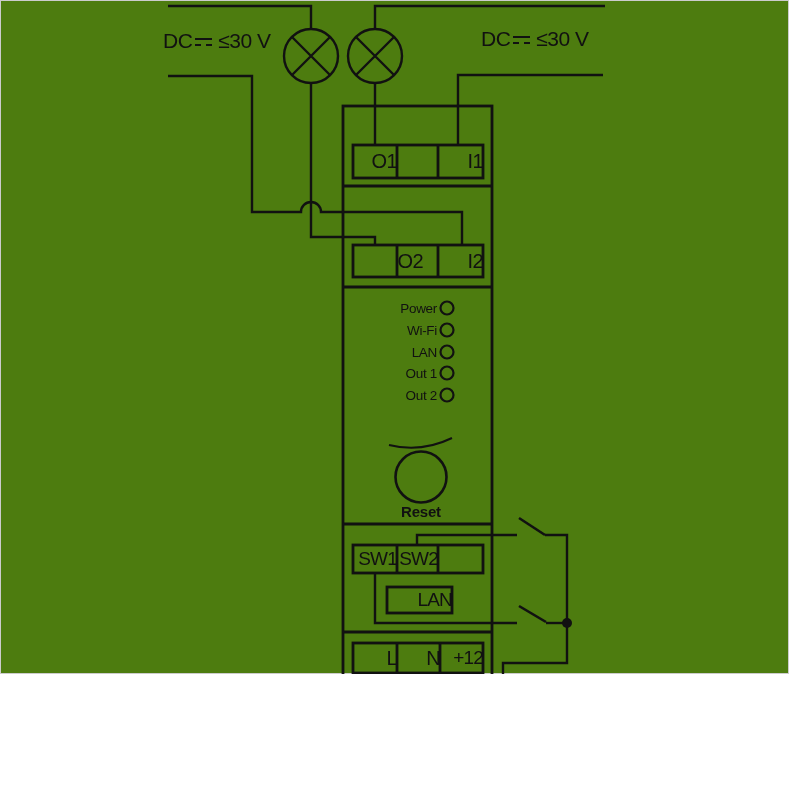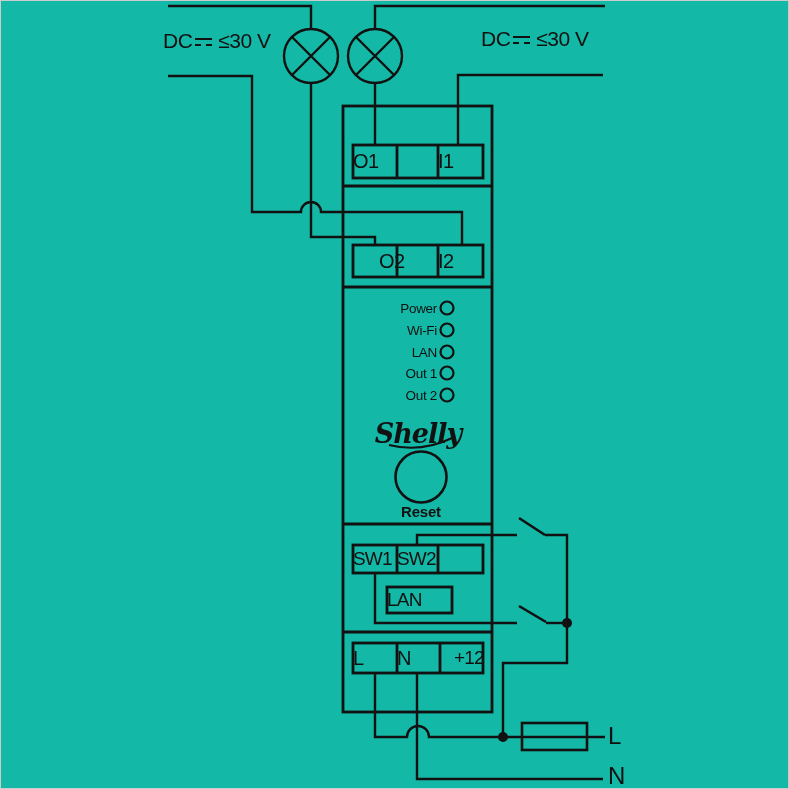--- a/index.html
+++ b/index.html
@@ -1,20 +1,20 @@
 <!DOCTYPE html>
 <html><head>
 <meta charset="utf-8">
 <style>
   html,body{margin:0;padding:0;background:#fff;}
-  #stage{position:relative;width:789px;height:789px;background:#14b8a6;overflow:hidden;
+  #stage{position:relative;width:789px;height:674px;background:#4d7c0f;overflow:hidden;
          box-shadow:inset 0 0 0 1px #cccccc;
          font-family:"Liberation Sans", sans-serif;color:#111;}
   #wires{position:absolute;left:0;top:0;}
-  .t{position:absolute;text-align:left;font-size:20px;letter-spacing:-0.6px;color:#111;white-space:nowrap;}
+  .t{position:absolute;text-align:right;font-size:20px;letter-spacing:-0.6px;color:#111;white-space:nowrap;}
   .t.small{font-size:19px;letter-spacing:-0.8px;}
   .dc-label{position:absolute;display:flex;align-items:center;font-size:21px;letter-spacing:-0.5px;white-space:nowrap;}
   .dcsym{display:inline-block;position:relative;width:17px;height:12px;margin:3px 6px 0 3px;}
   .dcsym::before{content:"";position:absolute;left:0;right:0;top:1px;border-top:2.5px solid #111;}
   .dcsym::after{content:"";position:absolute;left:0;right:0;top:7px;border-top:2.5px dashed #111;}
   .led{position:absolute;left:337px;width:100px;text-align:right;font-size:13.5px;font-weight:400;
        letter-spacing:-0.3px;white-space:nowrap;}
   .brand{position:absolute;left:343px;top:418px;width:150px;text-align:center;
          font-family:"DejaVu Serif", serif;font-style:italic;font-weight:700;font-size:27px;
          letter-spacing:-1px;}
@@ -120,27 +120,26 @@
 
   <div class="t" style="left:353px;top:145px;width:44px;line-height:33px;">O1</div>
   <div class="t" style="left:438px;top:145px;width:45px;line-height:33px;">I1</div>
   <div class="t" style="left:353px;top:245px;width:44px;line-height:32px;padding-left:26px;">O2</div>
   <div class="t" style="left:438px;top:245px;width:45px;line-height:32px;">I2</div>
   <div class="t small" style="left:353px;top:545px;width:44px;line-height:28px;">SW1</div>
   <div class="t small" style="left:397px;top:545px;width:41px;line-height:28px;">SW2</div>
   <div class="t small" style="left:387px;top:587px;width:65px;line-height:26px;">LAN</div>
   <div class="t" style="left:353px;top:643px;width:44px;line-height:30px;">L</div>
   <div class="t" style="left:397px;top:643px;width:43px;line-height:30px;">N</div>
-  <div class="t small" style="left:454px;top:643px;width:43px;line-height:30px;">+12</div>
+  <div class="t small" style="left:440px;top:643px;width:43px;line-height:30px;">+12</div>
 
   <div class="led" style="top:301px;">Power</div>
   <div class="led" style="top:323px;">Wi-Fi</div>
   <div class="led" style="top:345px;">LAN</div>
   <div class="led" style="top:366px;">Out 1</div>
   <div class="led" style="top:388px;">Out 2</div>
 
-  <div class="brand">Shelly</div>
   <div class="reset">Reset</div>
 
   <div class="mains" style="left:608px;top:722px;">L</div>
   <div class="mains" style="left:608px;top:762px;">N</div>
 
 </div>
 
 </body></html>

